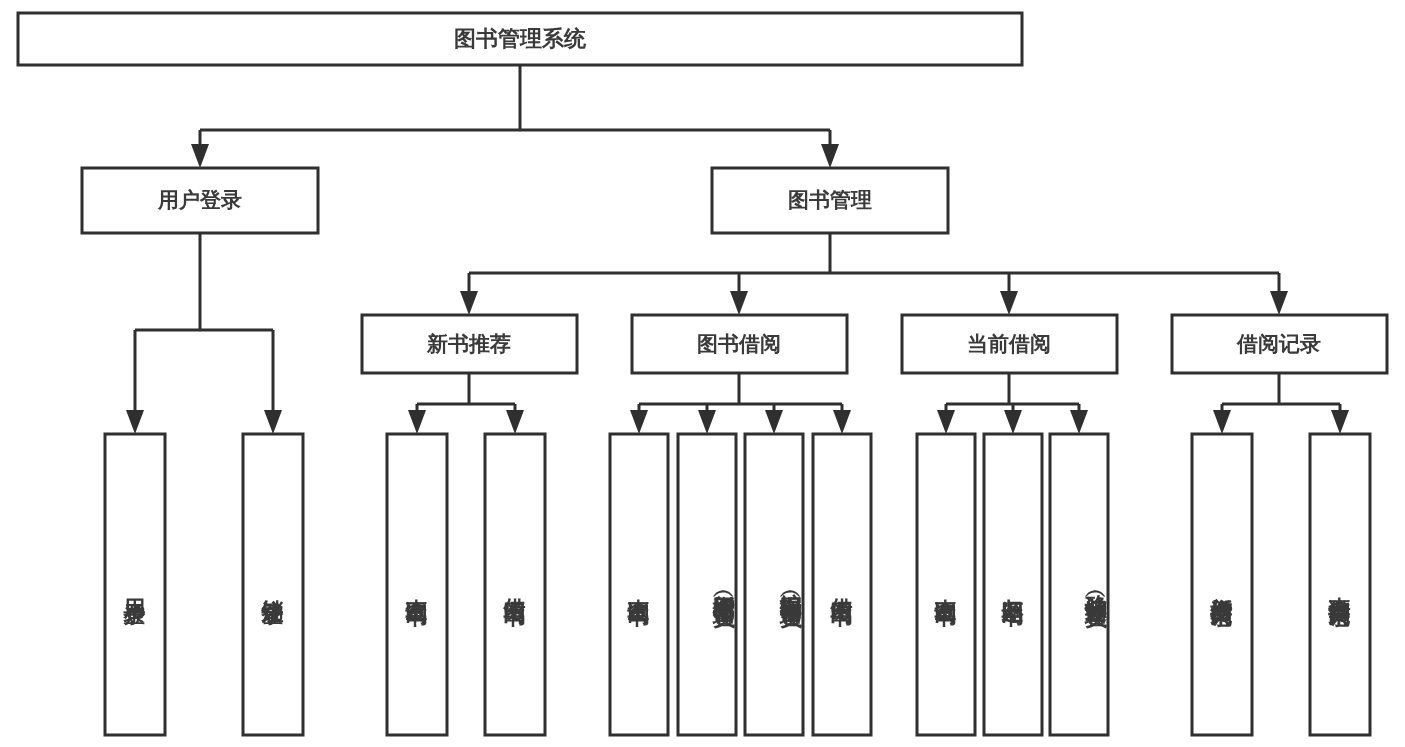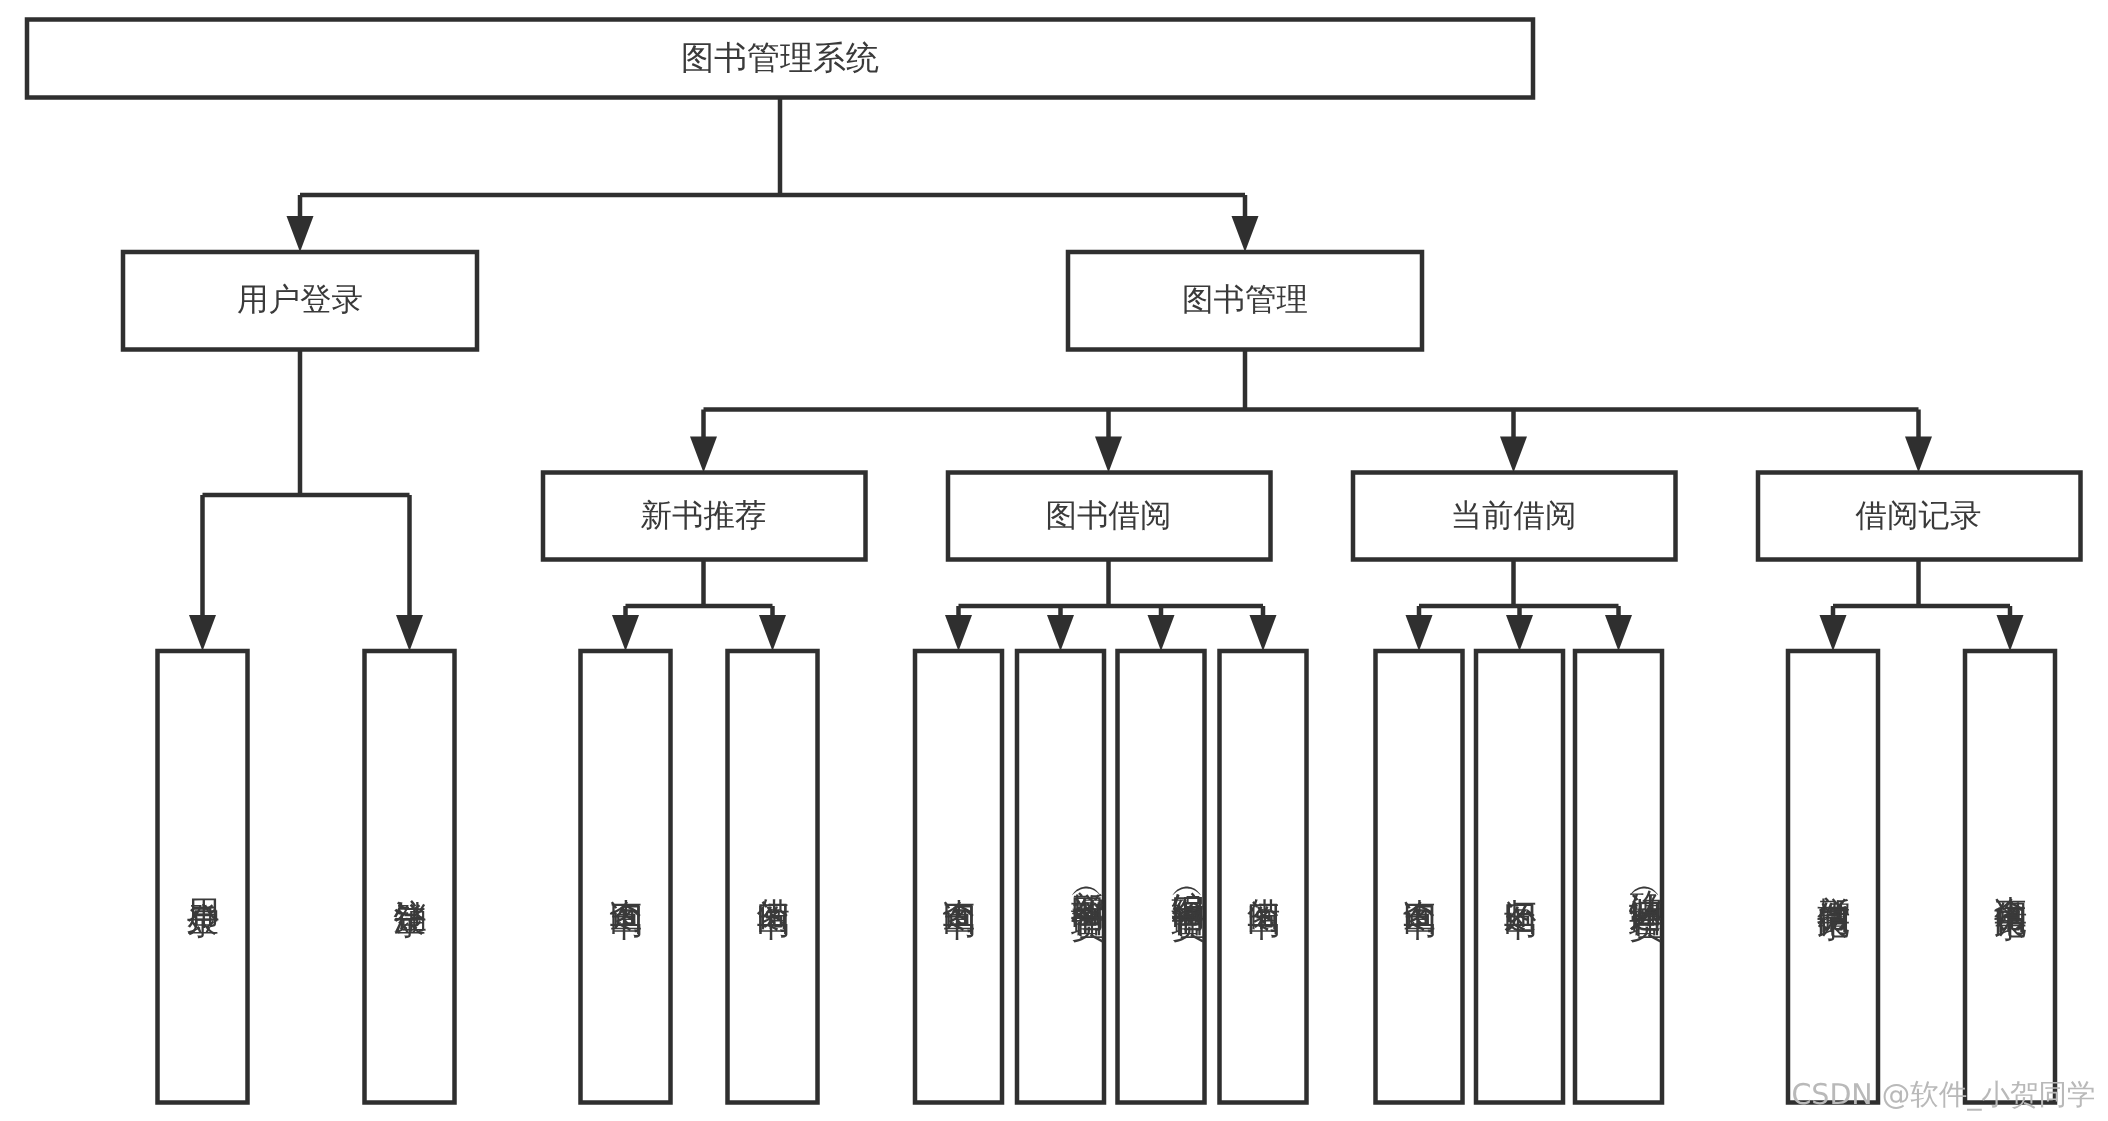--- a/index.html
+++ b/index.html
@@ -11,20 +11,21 @@
     width: 1405px;
     height: 747px;
     font-family: "DejaVu Sans", "Liberation Sans", sans-serif;
     overflow: hidden;
   }
   #diagram-root {
     position: relative;
     width: 1405px;
     height: 747px;
     background: #ffffff;
+    font-weight: bold;
   }
   svg.tree-canvas {
     position: absolute;
     top: 0;
     left: 0;
     width: 1405px;
     height: 747px;
   }
   .node-rect {
     fill: #ffffff;
@@ -213,15 +214,14 @@
   <div class="leaf-label centered" style="left:610px; top:434px; width:58px; height:301px;">查询图书</div>
   <div class="leaf-label" style="left:678px; top:440px; width:58px; height:290px;">新增图书（管理员）</div>
   <div class="leaf-label" style="left:745px; top:440px; width:58px; height:290px;">编辑图书（管理员）</div>
   <div class="leaf-label centered" style="left:813px; top:434px; width:58px; height:301px;">借阅图书</div>
   <div class="leaf-label centered" style="left:917px; top:434px; width:58px; height:301px;">查询图书</div>
   <div class="leaf-label centered" style="left:984px; top:434px; width:58px; height:301px;">归还图书</div>
   <div class="leaf-label" style="left:1050px; top:440px; width:58px; height:290px;">确认归还（管理员）</div>
   <div class="leaf-label centered" style="left:1192px; top:434px; width:60px; height:301px;">新增借阅记录</div>
   <div class="leaf-label centered" style="left:1310px; top:434px; width:60px; height:301px;">查询借阅记录</div>
 
-  <div class="watermark">CSDN @软件_小贺同学</div>
 
 </div>
 
 </body></html>

